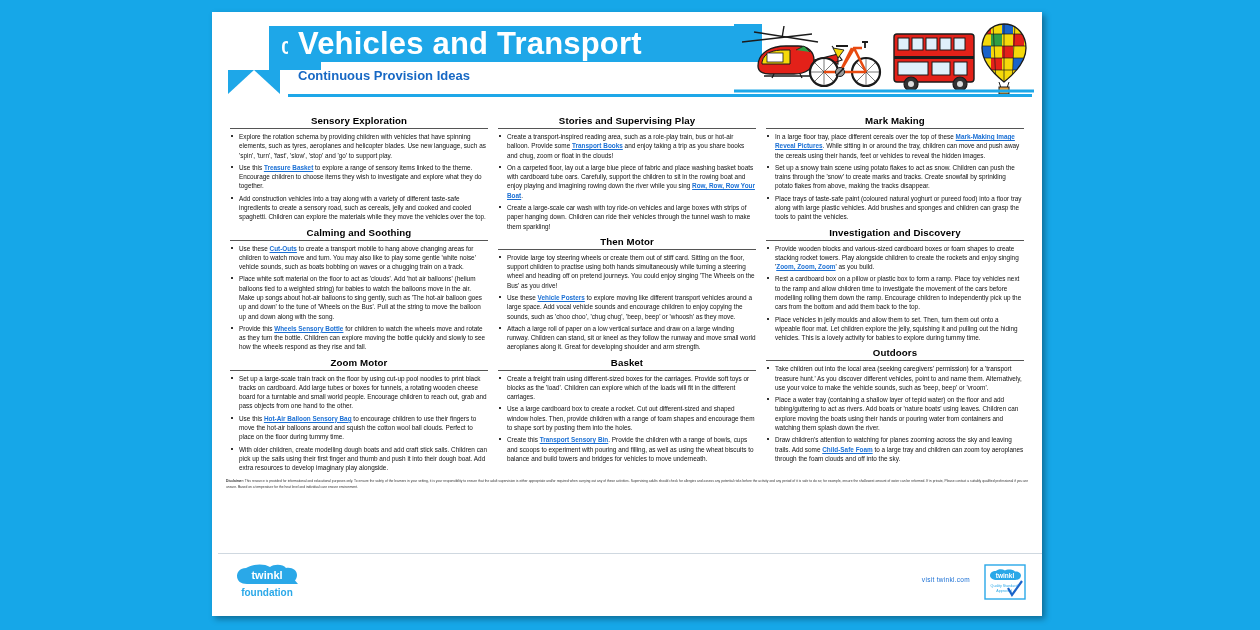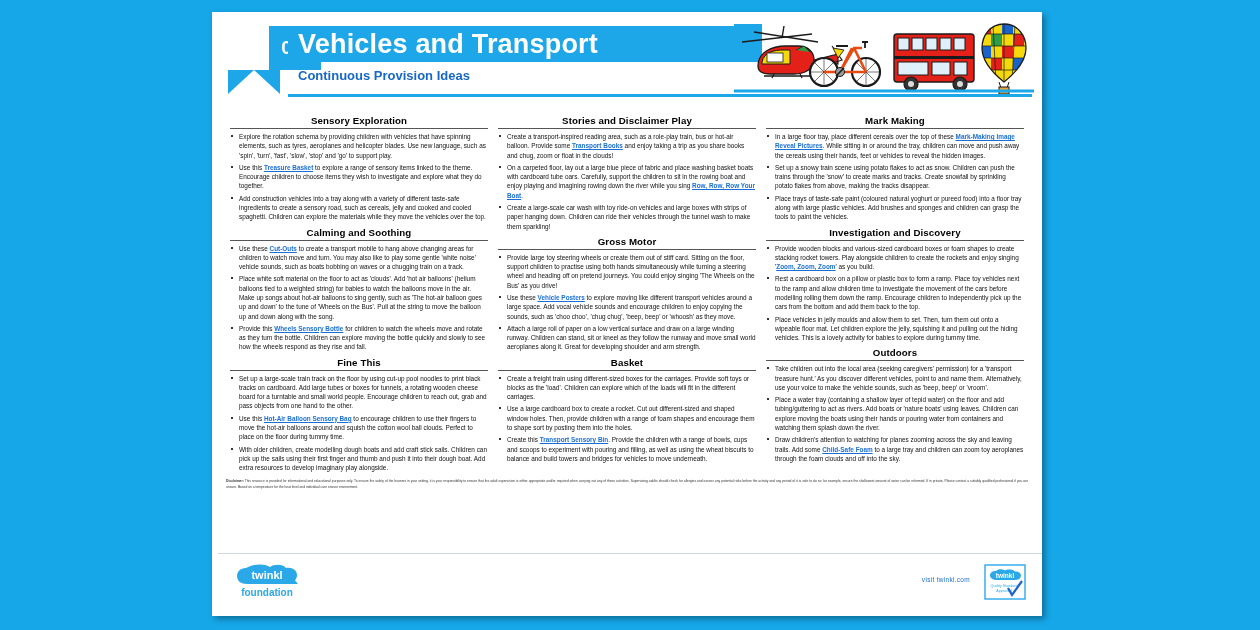--- a/index.html
+++ b/index.html
@@ -25,21 +25,21 @@
     display:flex;align-items:center;justify-content:center;margin-left:41px;
   }
   .badge-point{
     position:absolute;left:16px;top:58px;width:0;height:0;
     border-left:26px solid #1ea7e8;border-right:26px solid #1ea7e8;
     border-bottom:24px solid transparent;
   }
   .title-bar{
     position:absolute;left:76px;top:14px;right:280px;height:36px;
     background:#1ea7e8;color:#fff;
-    font-size:27px;font-weight:bold;letter-spacing:.2px;
+    font-size:31px;font-weight:bold;letter-spacing:.2px;
     display:flex;align-items:center;padding-left:10px;
     box-sizing:border-box;
   }
   .subtitle{
     position:absolute;left:86px;top:56px;
     color:#1768c4;font-size:13px;font-weight:bold;
   }
   .header-rule{
     position:absolute;left:76px;right:10px;top:82px;height:3px;background:#1ea7e8;
   }
@@ -191,37 +191,37 @@
           <li><span>Use this </span><a class="lnk" href="#">Treasure Basket</a><span> to explore a range of sensory items linked to the theme. Encourage children to choose items they wish to investigate and explore what they do together.</span></li>
           <li><span>Add construction vehicles into a tray along with a variety of different taste-safe ingredients to create a sensory road, such as cereals, jelly and cooked and cooled spaghetti. Children can explore the materials while they move the vehicles over the top.</span></li>
         </ul>
         <div class="sec-title">Calming and Soothing</div>
         <div class="sec-rule"></div>
         <ul class="items">
           <li><span>Use these </span><a class="lnk" href="#">Cut-Outs</a><span> to create a transport mobile to hang above changing areas for children to watch move and turn. You may also like to play some gentle 'white noise' vehicle sounds, such as boats bobbing on waves or a chugging train on a track.</span></li>
           <li><span>Place white soft material on the floor to act as 'clouds'. Add 'hot air balloons' (helium balloons tied to a weighted string) for babies to watch the balloons move in the air. Make up songs about hot-air balloons to sing gently, such as 'The hot-air balloon goes up and down' to the tune of 'Wheels on the Bus'. Pull at the string to move the balloon up and down along with the song.</span></li>
           <li><span>Provide this </span><a class="lnk" href="#">Wheels Sensory Bottle</a><span> for children to watch the wheels move and rotate as they turn the bottle. Children can explore moving the bottle quickly and slowly to see how the wheels respond as they rise and fall.</span></li>
         </ul>
-        <div class="sec-title">Fine This</div>
+        <div class="sec-title">Zoom Motor</div>
         <div class="sec-rule"></div>
         <ul class="items">
           <li><span>Set up a large-scale train track on the floor by using cut-up pool noodles to print black tracks on cardboard. Add large tubes or boxes for tunnels, a rotating wooden cheese board for a turntable and small world people. Encourage children to reach out, grab and pass objects from one hand to the other.</span></li>
           <li><span>Use this </span><a class="lnk" href="#">Hot-Air Balloon Sensory Bag</a><span> to encourage children to use their fingers to move the hot-air balloons around and squish the cotton wool ball clouds. Perfect to place on the floor during tummy time.</span></li>
           <li><span>With older children, create modelling dough boats and add craft stick sails. Children can pick up the sails using their first finger and thumb and push it into their dough boat. Add extra resources to develop imaginary play alongside.</span></li>
         </ul>
       </div>
       <div class="col">
-        <div class="sec-title">Stories and Disclaimer Play</div>
+        <div class="sec-title">Stories and Supervising Play</div>
         <div class="sec-rule"></div>
         <ul class="items">
           <li><span>Create a transport-inspired reading area, such as a role-play train, bus or hot-air balloon. Provide some </span><a class="lnk" href="#">Transport Books</a><span> and enjoy taking a trip as you share books and chug, zoom or float in the clouds!</span></li>
           <li><span>On a carpeted floor, lay out a large blue piece of fabric and place washing basket boats with cardboard tube oars. Carefully, support the children to sit in the rowing boat and enjoy playing and imagining rowing down the river while you sing </span><a class="lnk" href="#">Row, Row, Row Your Boat</a><span>.</span></li>
           <li><span>Create a large-scale car wash with toy ride-on vehicles and large boxes with strips of paper hanging down. Children can ride their vehicles through the tunnel wash to make them sparkling!</span></li>
         </ul>
-        <div class="sec-title">Gross Motor</div>
+        <div class="sec-title">Then Motor</div>
         <div class="sec-rule"></div>
         <ul class="items">
           <li><span>Provide large toy steering wheels or create them out of stiff card. Sitting on the floor, support children to practise using both hands simultaneously while turning a steering wheel and heading off on pretend journeys. You could enjoy singing 'The Wheels on the Bus' as you drive!</span></li>
           <li><span>Use these </span><a class="lnk" href="#">Vehicle Posters</a><span> to explore moving like different transport vehicles around a large space. Add vocal vehicle sounds and encourage children to enjoy copying the sounds, such as 'choo choo', 'chug chug', 'beep, beep' or 'whoosh' as they move.</span></li>
           <li><span>Attach a large roll of paper on a low vertical surface and draw on a large winding runway. Children can stand, sit or kneel as they follow the runway and move small world aeroplanes along it. Great for developing shoulder and arm strength.</span></li>
         </ul>
         <div class="sec-title">Basket</div>
         <div class="sec-rule"></div>
         <ul class="items">
           <li><span>Create a freight train using different-sized boxes for the carriages. Provide soft toys or blocks as the 'load'. Children can explore which of the loads will fit in the different carriages.</span></li>

